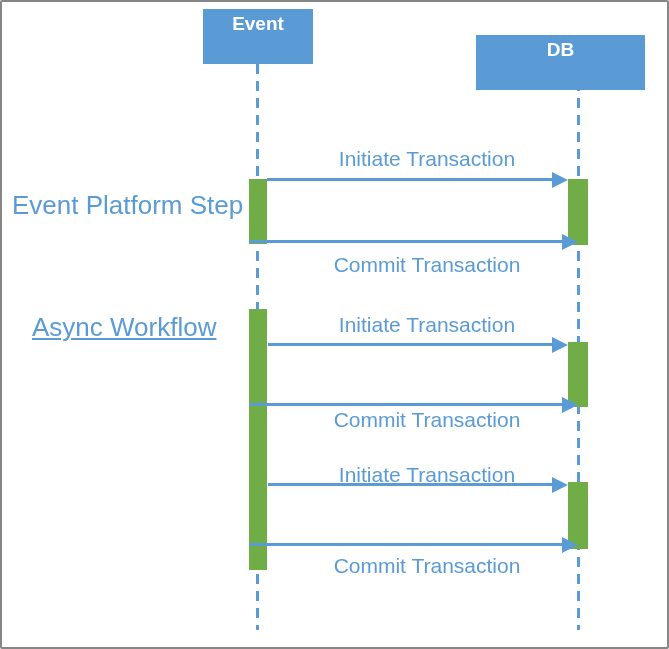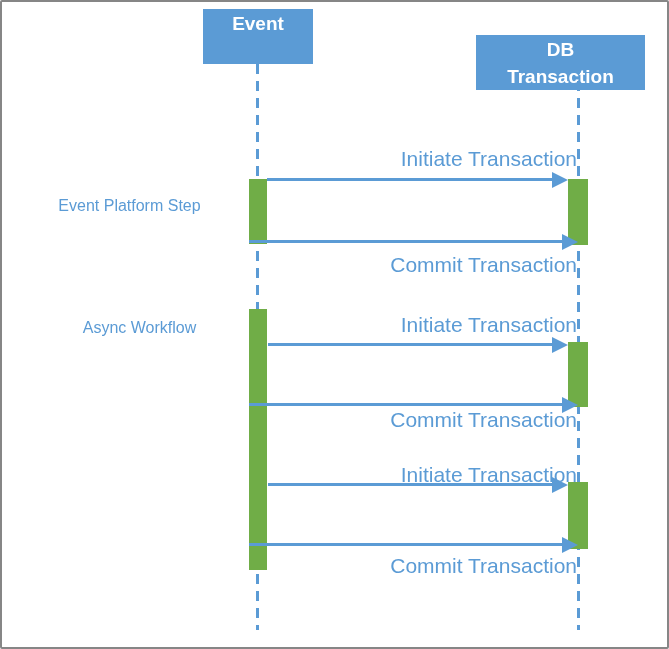--- a/index.html
+++ b/index.html
@@ -60,46 +60,45 @@
     width: 0;
     height: 0;
     border-left: 16px solid var(--line);
     border-top: 8px solid transparent;
     border-bottom: 8px solid transparent;
   }
   .msg-label {
     position: absolute;
     left: 275px;
     width: 300px;
-    text-align: right;
+    text-align: center;
     color: var(--label-text);
     font-size: 21px;
     line-height: 24px;
     white-space: nowrap;
   }
   .side-label {
     position: absolute;
-    text-align: center;
+    text-align: left;
     color: var(--label-text);
-    font-size: 16px;
+    font-size: 26px;
     line-height: 27px;
     white-space: nowrap;
   }
 </style>
 </head>
 <body>
 
 <div class="canvas">
 
   <div class="actor-box" style="left:201px; top:7px; width:110px; height:55px;">
     <div>Event</div>
   </div>
   <div class="actor-box" style="left:474px; top:7px; width:169px; height:55px;margin-top:26px;">
     <div>DB</div>
-    <div>Transaction</div>
   </div>
 
   <div class="lifeline" style="left:254px; top:62px; height:566px;"></div>
   <div class="lifeline" style="left:575px; top:62px; height:566px;"></div>
 
   <div class="activation" style="left:247px; top:177px; width:18px; height:65px;"></div>
   <div class="activation" style="left:247px; top:307px; width:18px; height:261px;"></div>
   <div class="activation" style="left:566px; top:177px; width:20px; height:66px;"></div>
   <div class="activation" style="left:566px; top:340px; width:20px; height:65px;"></div>
   <div class="activation" style="left:566px; top:480px; width:20px; height:67px;"></div>
@@ -126,15 +125,15 @@
   <div class="msg-label" style="top:145px;">Initiate Transaction</div>
   <div class="msg-label" style="top:251px;">Commit Transaction</div>
   <div class="msg-label" style="top:311px;">Initiate Transaction</div>
   <div class="msg-label" style="top:406px;">Commit Transaction</div>
   <div class="msg-label" style="top:461px;">Initiate Transaction</div>
   <div class="msg-label" style="top:552px;">Commit Transaction</div>
 
   <div class="side-label" style="left:10px; top:190px; width:235px;">
     <div>Event Platform Step</div>
   </div>
-  <div class="side-label" style="left:20px; top:312px; width:235px;">Async Workflow</div>
+  <div class="side-label" style="left:30px; top:312px; width:235px;text-decoration:underline;">Async Workflow</div>
 
 </div>
 
 </body></html>

